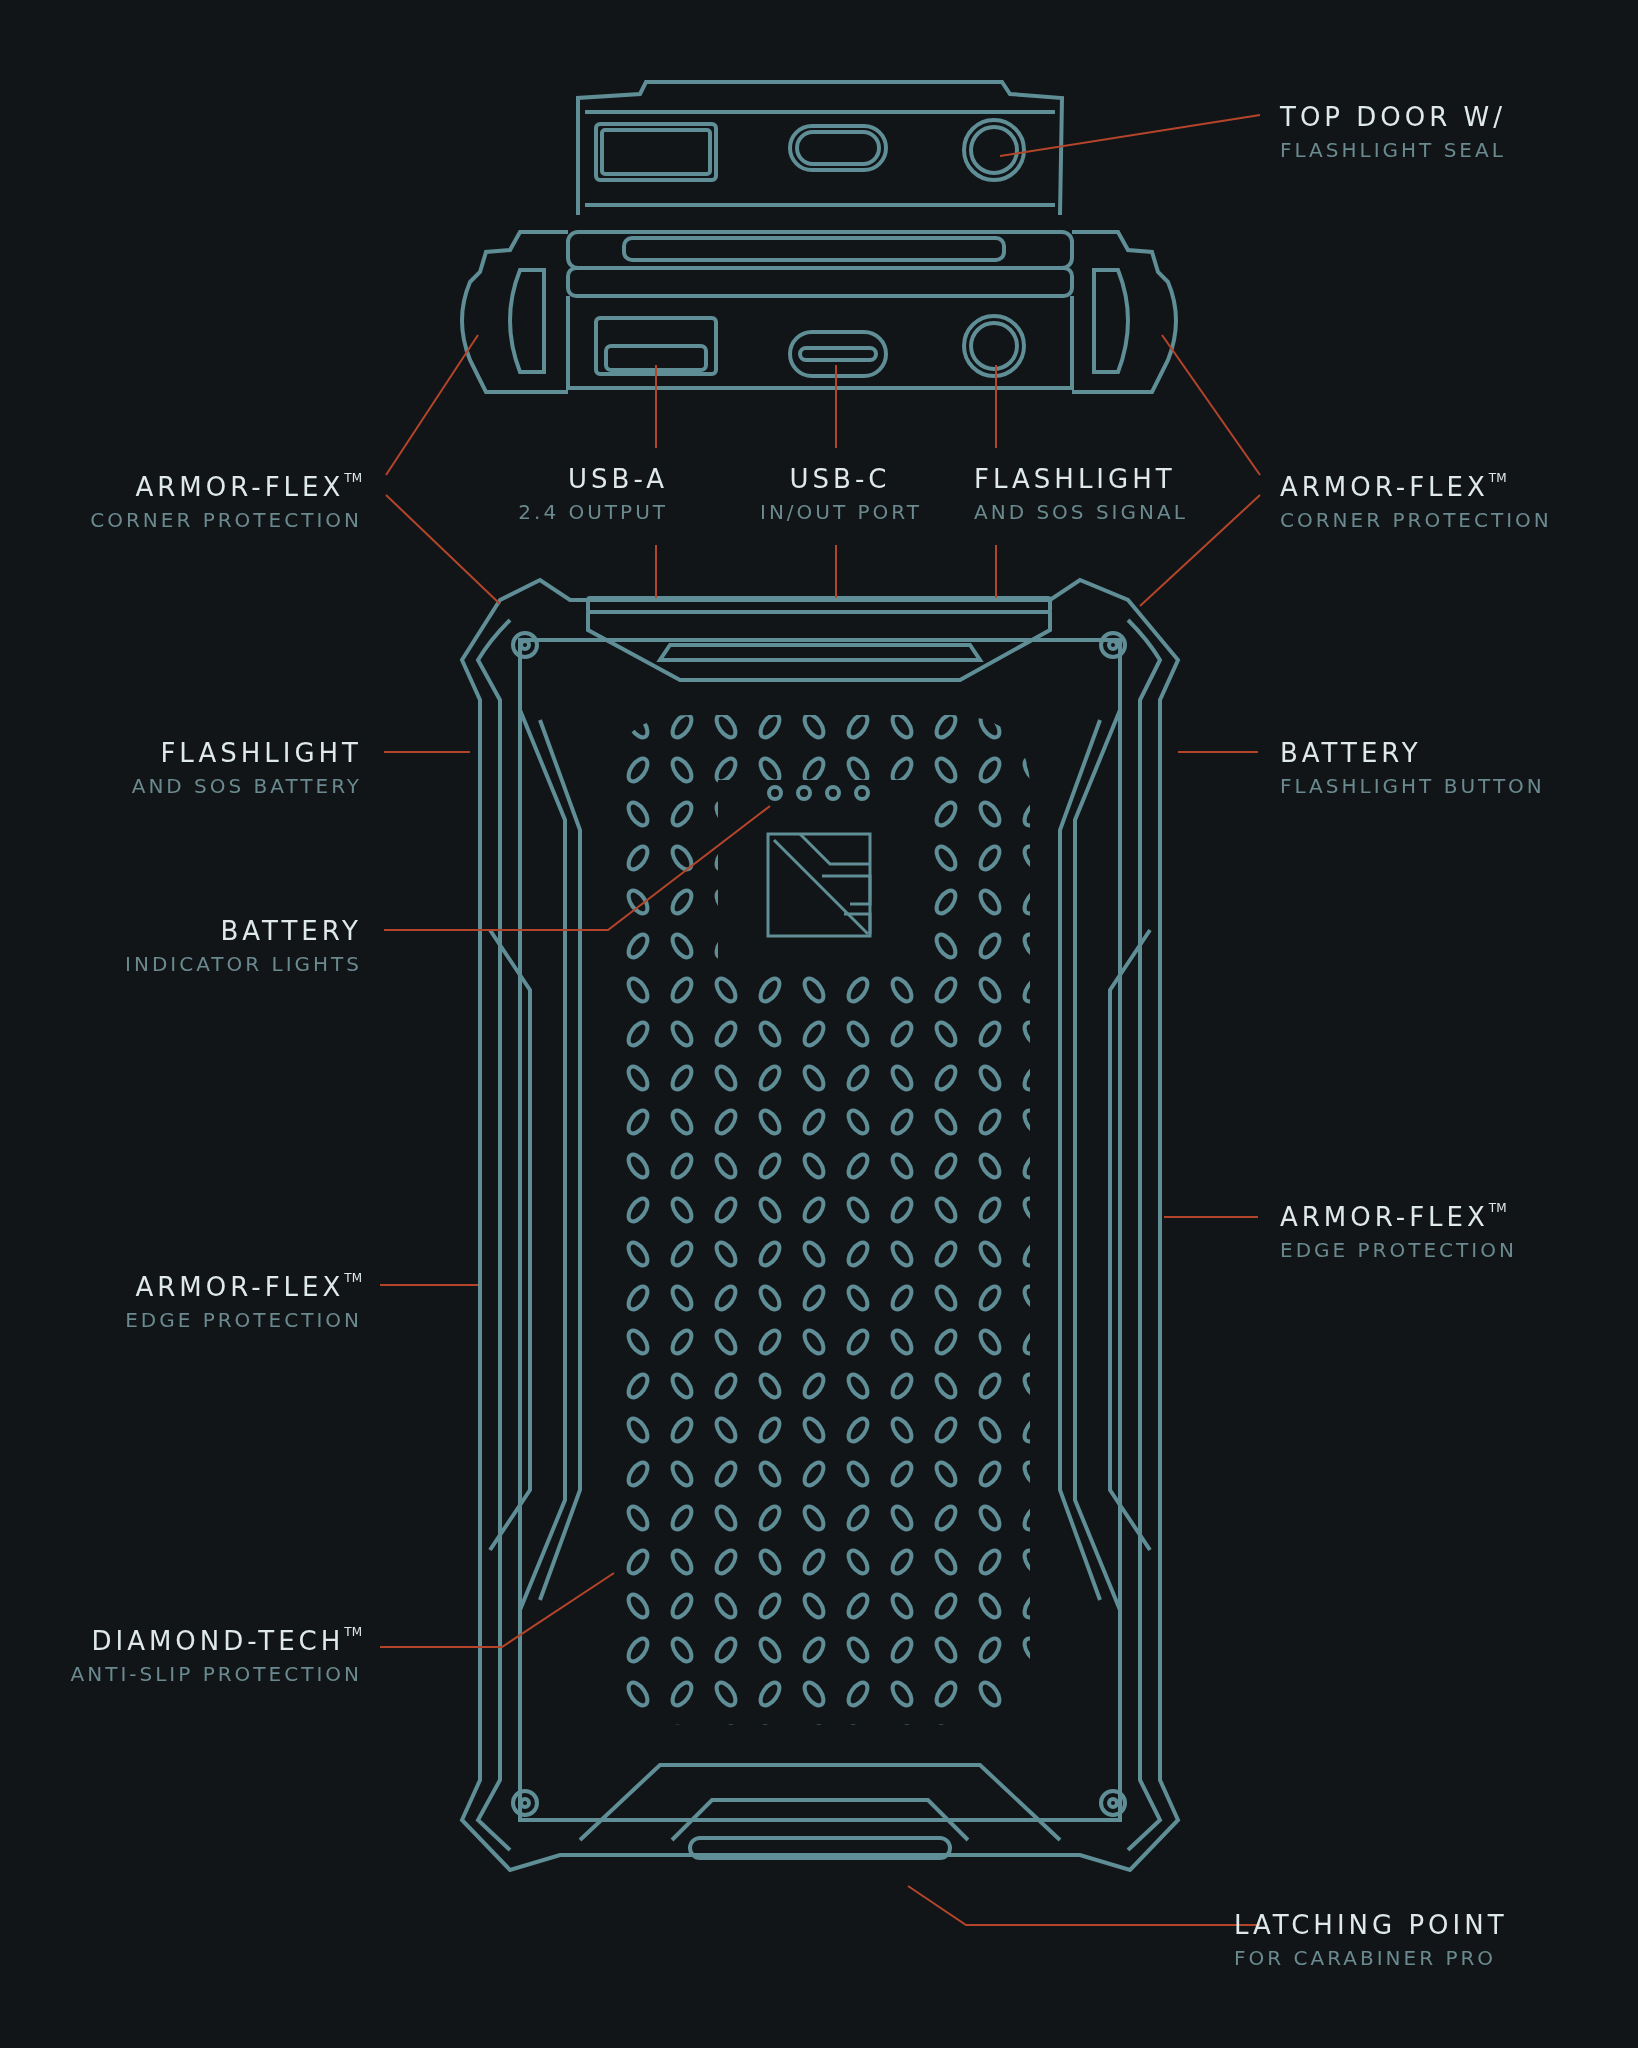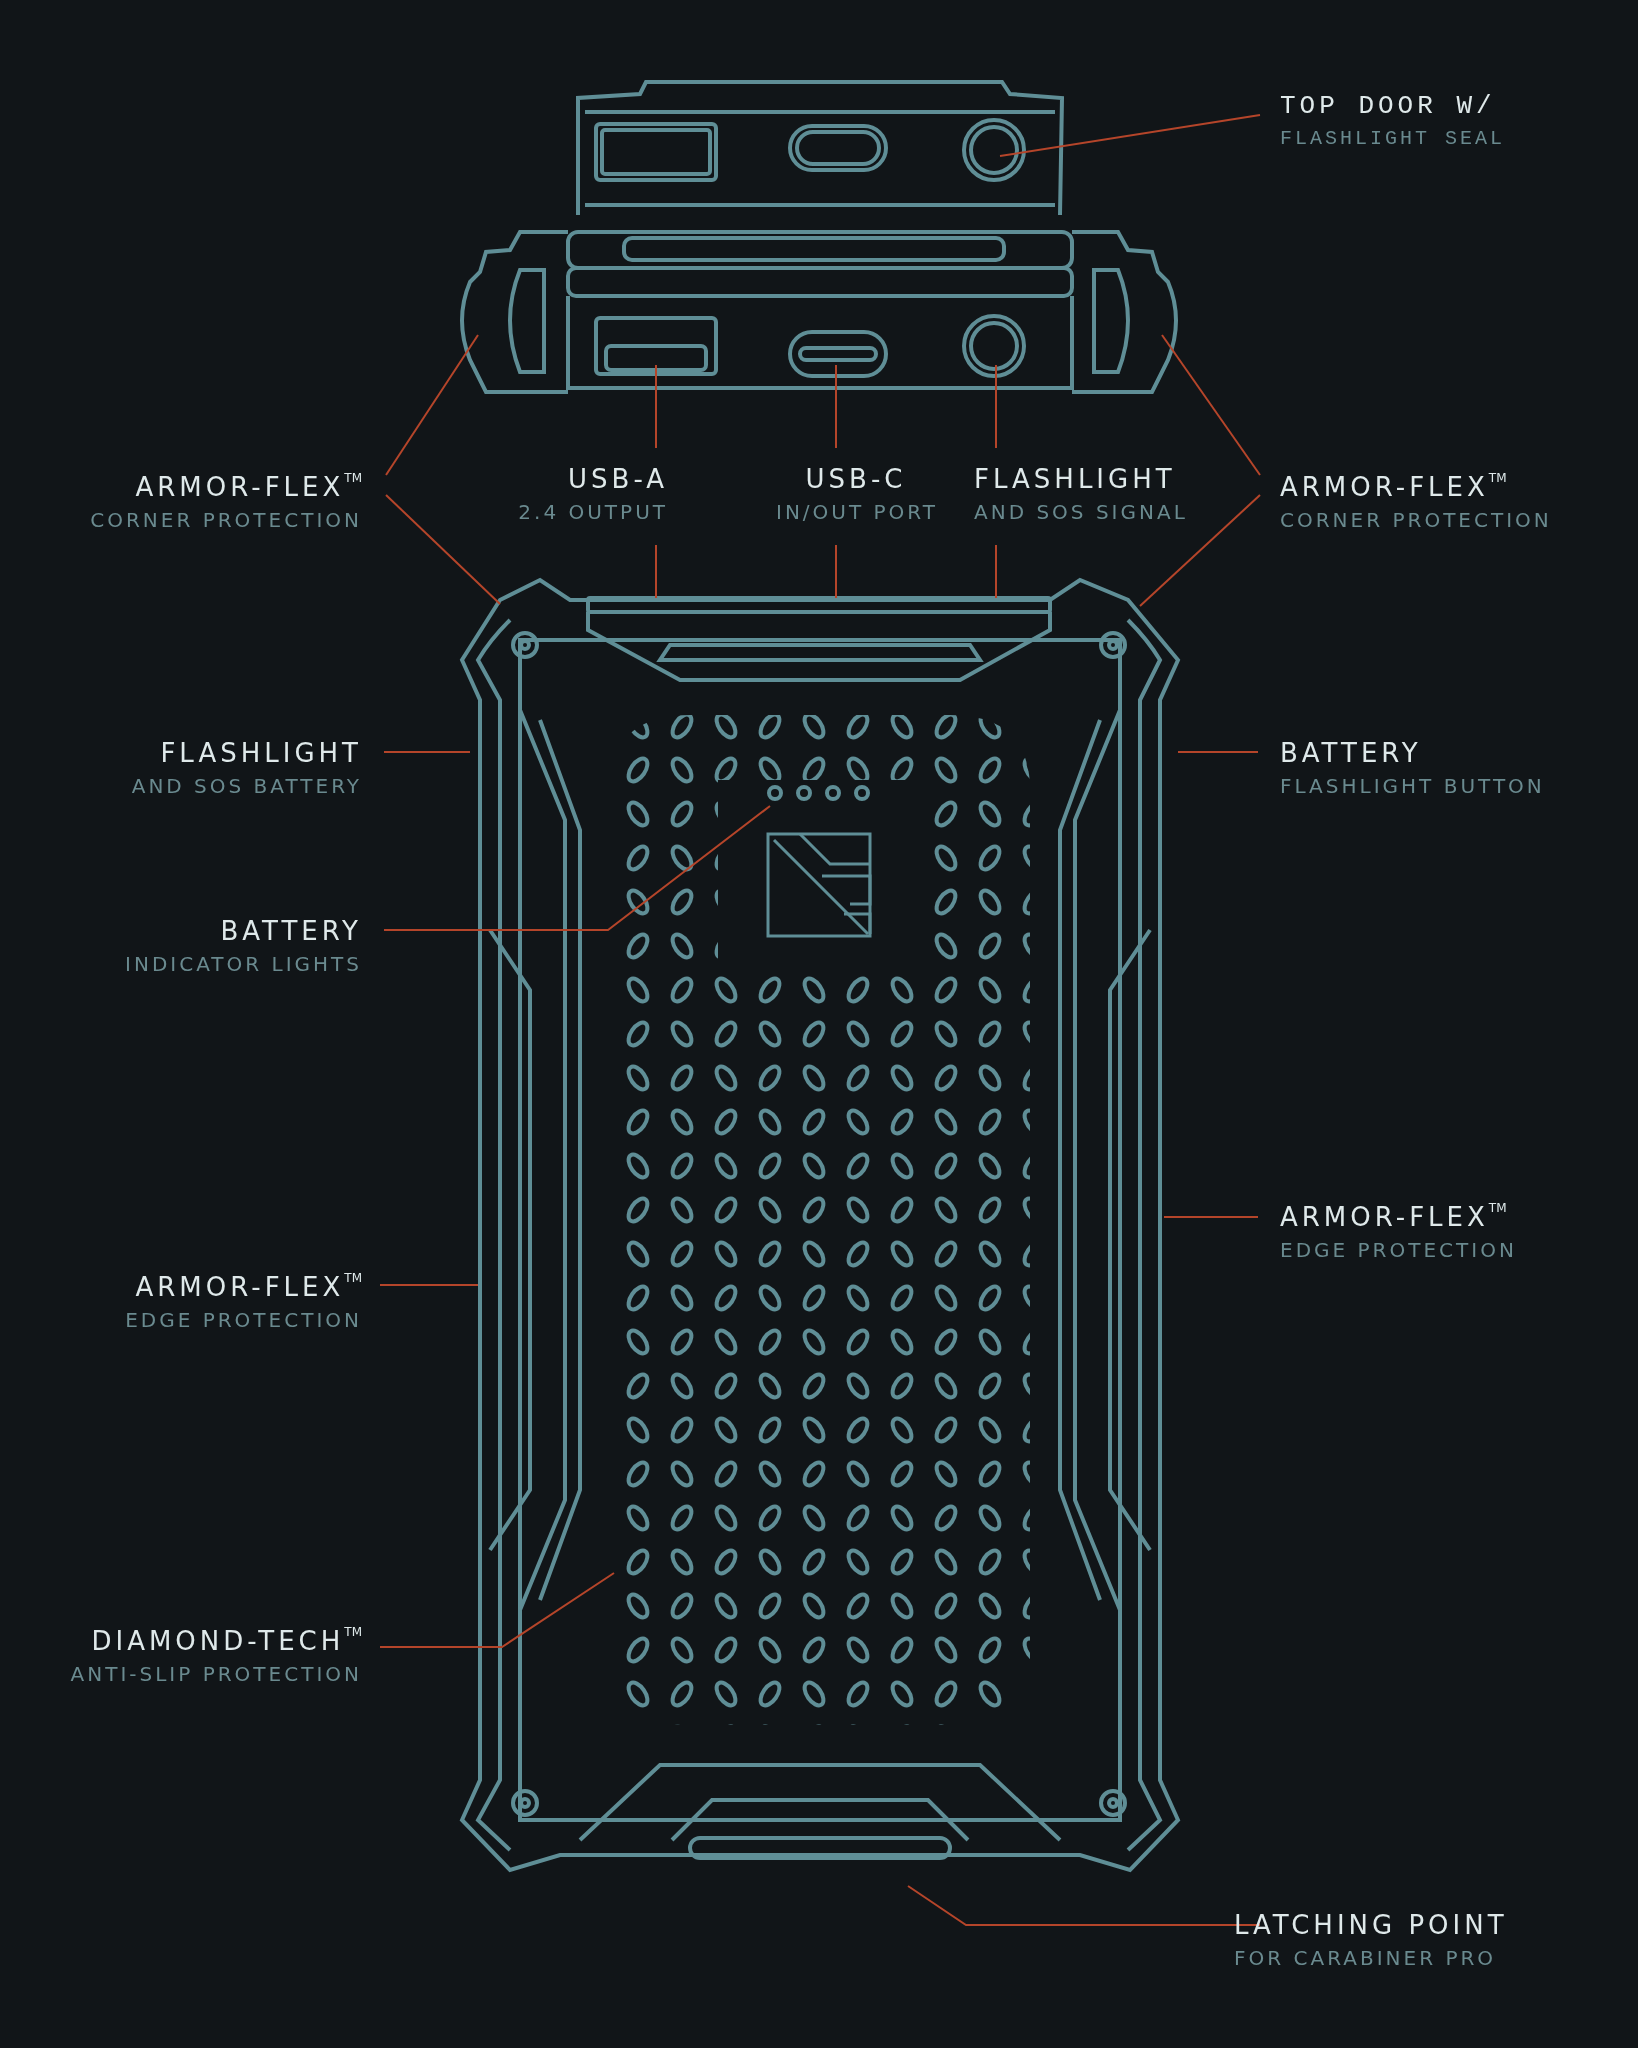--- a/index.html
+++ b/index.html
@@ -127,41 +127,41 @@
     <line x1="384" y1="752" x2="470" y2="752"></line>
     <line x1="1178" y1="752" x2="1258" y2="752"></line>
     <polyline points="384,930 608,930 770,806"></polyline>
     <line x1="380" y1="1285" x2="478" y2="1285"></line>
     <line x1="1164" y1="1217" x2="1258" y2="1217"></line>
     <polyline points="380,1647 502,1647 614,1573"></polyline>
     <polyline points="908,1886 966,1925 1260,1925"></polyline>
   </g>
 </svg>
 
-<div class="label right" style="left:1280px; top:93px;font-family:Liberation Mono, monospace;">
+<div class="label right" style="left:1280px; top:104px;">
   <span class="title">TOP DOOR W/</span>
   <span class="sub">FLASHLIGHT SEAL</span>
 </div>
 
 <div class="label left" style="right:1276px; top:474px;">
   <span class="title"><span>ARMOR-FLEX</span><span class="tm">TM</span></span>
   <span class="sub">CORNER PROTECTION</span>
 </div>
 
 <div class="label right" style="left:1280px; top:474px;">
   <span class="title"><span>ARMOR-FLEX</span><span class="tm">TM</span></span>
   <span class="sub">CORNER PROTECTION</span>
 </div>
 
 <div class="label left" style="right:970px; top:466px;margin-left:48px;">
   <span class="title">USB-A</span>
   <span class="sub">2.4 OUTPUT</span>
 </div>
 
-<div class="label" style="left:760px; top:466px; text-align:center; width:160px;margin-left:16px;">
+<div class="label" style="left:760px; top:466px; text-align:center; width:160px;">
   <span class="title">USB-C</span>
   <span class="sub">IN/OUT PORT</span>
 </div>
 
 <div class="label right" style="left:974px; top:466px;">
   <span class="title">FLASHLIGHT</span>
   <span class="sub">AND SOS SIGNAL</span>
 </div>
 
 <div class="label left" style="right:1276px; top:740px;">

